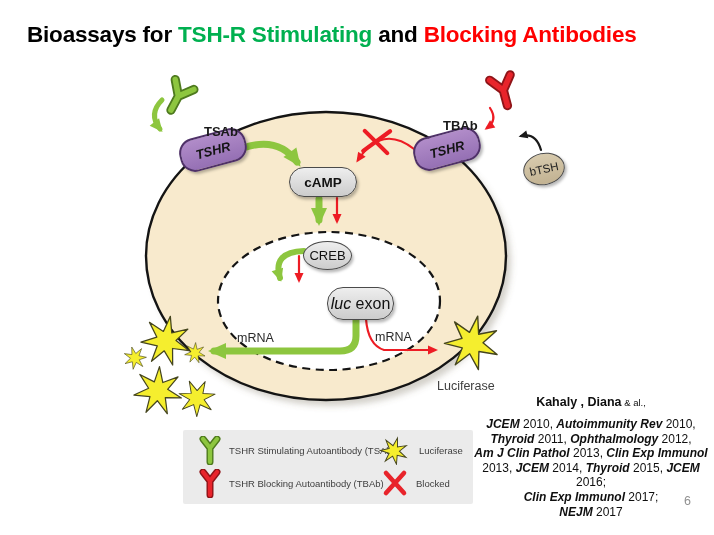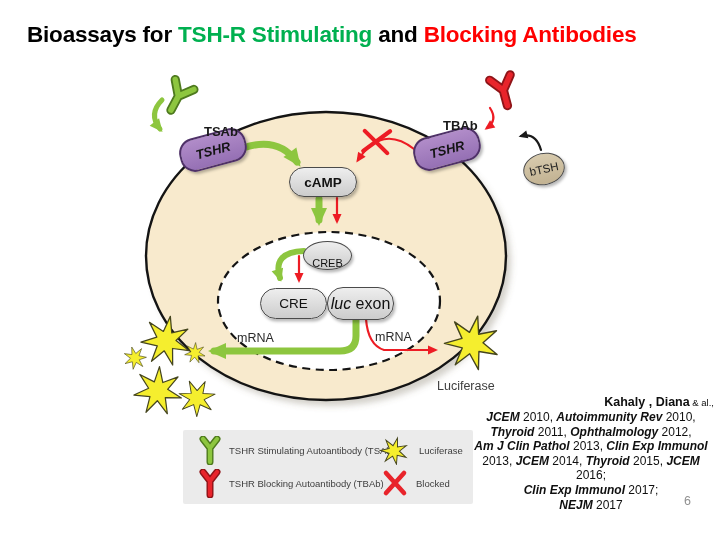--- a/index.html
+++ b/index.html
@@ -29,21 +29,21 @@
   .bold13{font-weight:bold;font-size:13px;margin-top:36px;}
   .plain12{font-size:12.5px;color:#2b2b2b;}
 
   
   #legend{left:183px;top:430px;width:290px;height:74px;background:#ebebeb;z-index:2;border-radius:2px;}
   .leg-item{position:absolute;display:flex;align-items:center;}
   .leg-item span{font-size:9.5px;color:#3d3d3d;margin-left:8px;white-space:nowrap;}
 
   
   #citation-block{left:468px;top:395px;width:246px;text-align:center;z-index:2;color:#0f0f0f;}
-  .author-line{font-size:12.5px;font-weight:bold;margin-bottom:1px;text-align:right;}
+  .author-line{font-size:12.5px;font-weight:bold;margin-bottom:8px;}
   .author-line .small{font-size:9.5px;font-weight:normal;}
   .cite-line{font-size:12px;line-height:14.6px;}
   .cite-line .bi{font-weight:bold;font-style:italic;}
 
   #page-number{left:684px;top:494px;font-size:12.5px;color:#909090;z-index:2;}
 </style>
 </head>
 <body>
 
 <div id="slide">
@@ -120,25 +120,22 @@
 
   <div class="node receptor" style="left:179px;top:133px;width:64px;height:30px;transform:rotate(-15deg);">
     <span>TSHR</span>
   </div>
   <div class="node receptor" style="left:413px;top:132px;width:64px;height:30px;transform:rotate(-15deg);">
     <span>TSHR</span>
   </div>
   <div class="node stadium" style="left:289px;top:167px;width:66px;height:28px;font-weight:bold;">
     <span>cAMP</span>
   </div>
-  <div class="node" style="left:303px;top:241px;width:47px;height:27px;border-radius:50%;font-size:11px;align-items:flex-end;">
+  <div class="node" style="left:303px;top:241px;width:47px;height:27px;border-radius:50%;font-size:13px;">
     <span>CREB</span>
-  </div>
-  <div class="node stadium" style="left:260px;top:288px;width:65px;height:29px;">
-    <span>CRE</span>
   </div>
   <div class="node stadium" style="left:327px;top:287px;width:65px;height:31px;font-size:16px;">
     <span class="it">luc</span>
       <span> exon</span>
   </div>
   <div class="node" style="left:523px;top:153px;width:40px;height:30px;border-radius:50%;transform:rotate(-12deg);
               background:linear-gradient(180deg,#d8cbae,#c2b292);font-size:11.5px;color:#222;">
     <span>bTSH</span>
   </div>
 

